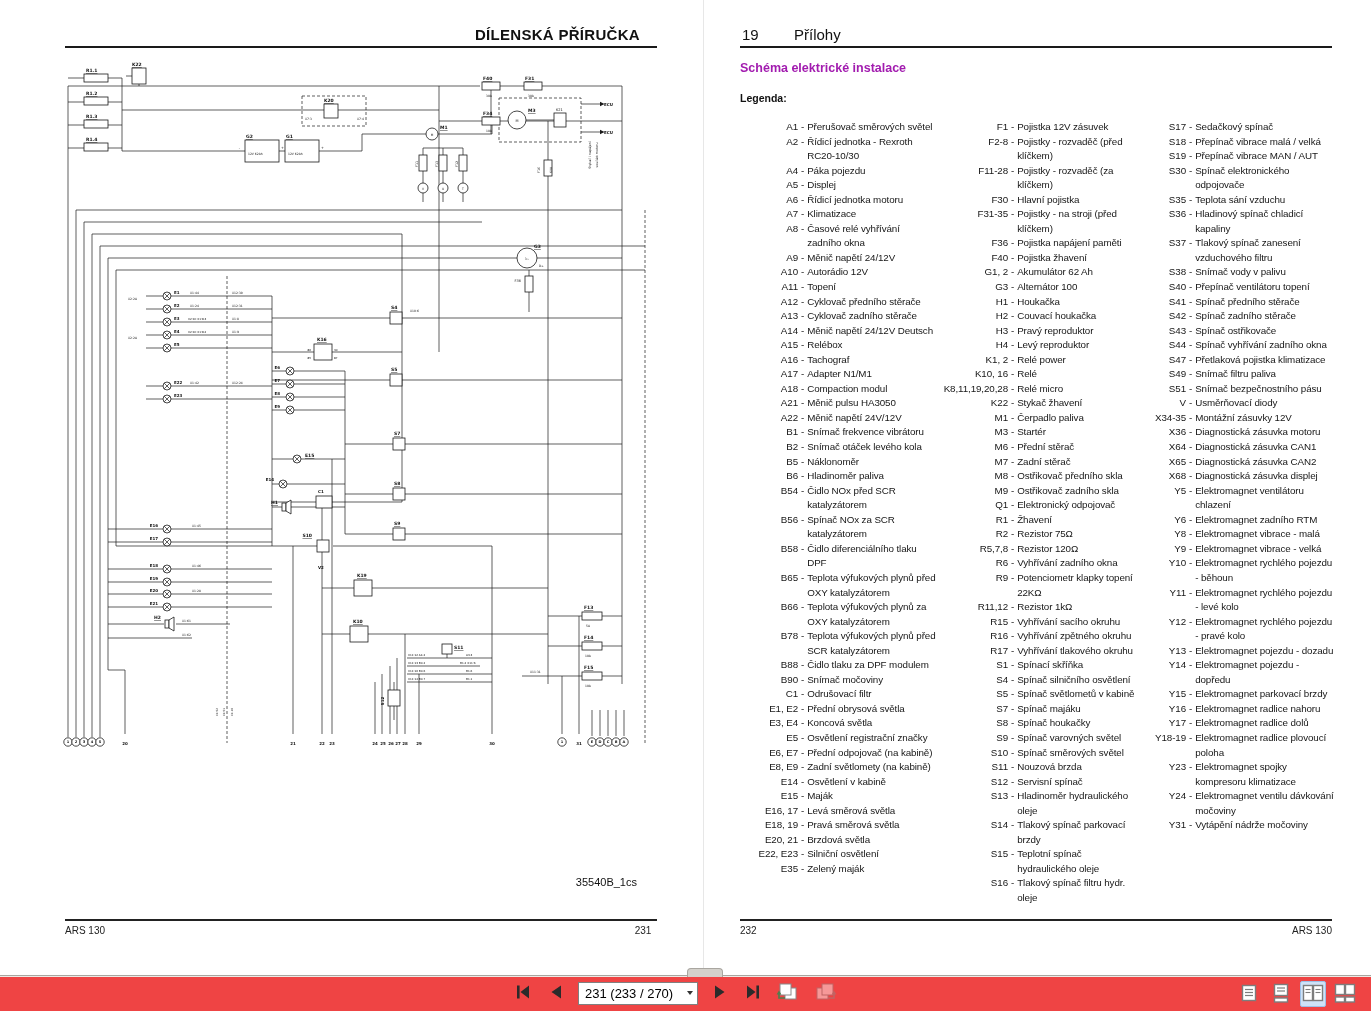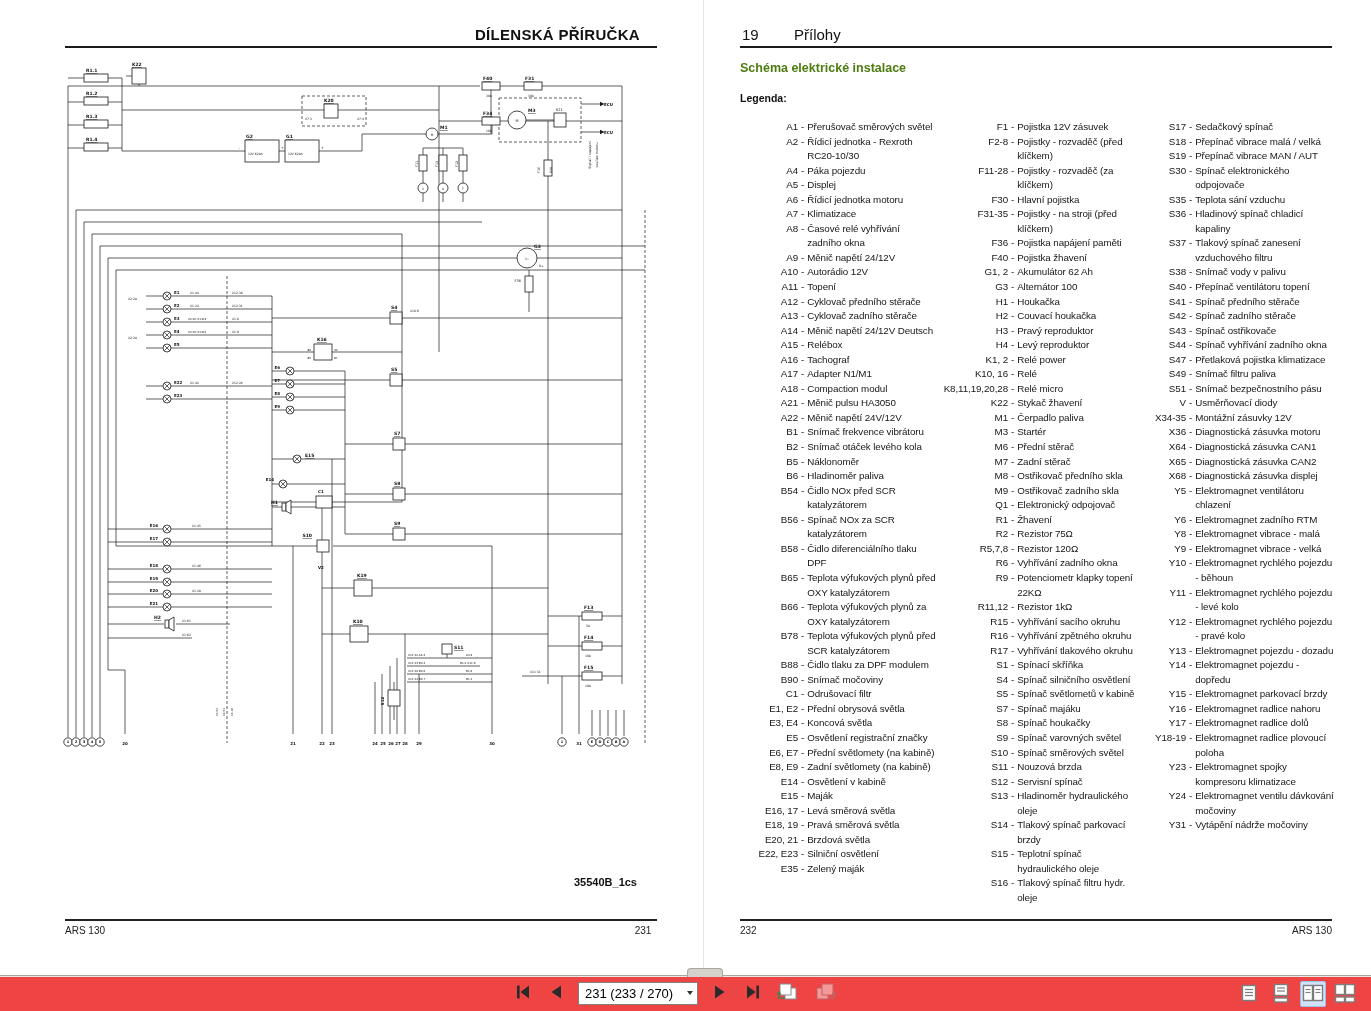--- a/index.html
+++ b/index.html
@@ -4,25 +4,25 @@
 <style>
   html,body{margin:0;padding:0;}
   body{width:1371px;height:1011px;background:#ffffff;font-family:"Liberation Sans",sans-serif;position:relative;overflow:hidden;}
   .abs{position:absolute;}
   
   .lp-header{left:65px;top:26px;width:575px;text-align:right;font-size:15px;font-weight:bold;letter-spacing:.3px;color:#111;}
   .lp-rule{left:65px;top:46px;width:592px;height:2px;background:#1a1a1a;}
   .rp-header{left:742px;top:26px;font-size:15px;font-weight:normal;color:#111;}
   .rp-header .num{display:inline-block;width:52px;}
   .rp-rule{left:740px;top:46px;width:592px;height:2px;background:#1a1a1a;}
-  .rp-section{left:740px;top:61px;font-size:12.5px;font-weight:bold;color:#4d7c0f;}
+  .rp-section{left:740px;top:61px;font-size:12.5px;font-weight:bold;color:#a21caf;}
   .rp-legend-label{left:740px;top:92px;font-size:10.5px;font-weight:bold;color:#111;}
   .foot-rule{top:919px;height:1.5px;background:#222;}
   .foot-text{top:925px;font-size:10px;color:#222;}
-  .fig-code{left:480px;top:876px;width:157px;text-align:right;font-size:11px;font-weight:bold;color:#111;}
+  .fig-code{left:480px;top:876px;width:157px;text-align:right;font-size:11px;font-weight:normal;color:#111;}
   .page-divider{left:703px;top:0;width:1px;height:974px;background:#e7e7e7;}
   
   .legend-col{top:120px;font-size:9.8px;line-height:14.55px;color:#161616;letter-spacing:-0.1px;}
   .legend-col .entry{display:flex;}
   .legend-col .code{text-align:right;flex:none;}
   .legend-col .dash{flex:none;padding:0 3px;}
   .legend-col .desc{flex:1;}
   .col0{left:746px;width:190px;} .col0 .code{width:52px;}
   .col1{left:938px;width:200px;} .col1 .code{width:70px;}
   .col2{left:1140px;width:194px;} .col2 .code{width:46px;}
@@ -632,21 +632,21 @@
       <span class="desc">Koncová světla</span>
     </div>
     <div class="entry">
       <span class="code">E5</span>
       <span class="dash">-</span>
       <span class="desc">Osvětlení registrační značky</span>
     </div>
     <div class="entry">
       <span class="code">E6, E7</span>
       <span class="dash">-</span>
-      <span class="desc">Přední světlomety (na kabině)</span>
+      <span class="desc">Přední odpojovač (na kabině)</span>
     </div>
     <div class="entry">
       <span class="code">E8, E9</span>
       <span class="dash">-</span>
       <span class="desc">Zadní světlomety (na kabině)</span>
     </div>
     <div class="entry">
       <span class="code">E14</span>
       <span class="dash">-</span>
       <span class="desc">Osvětlení v kabině</span>

